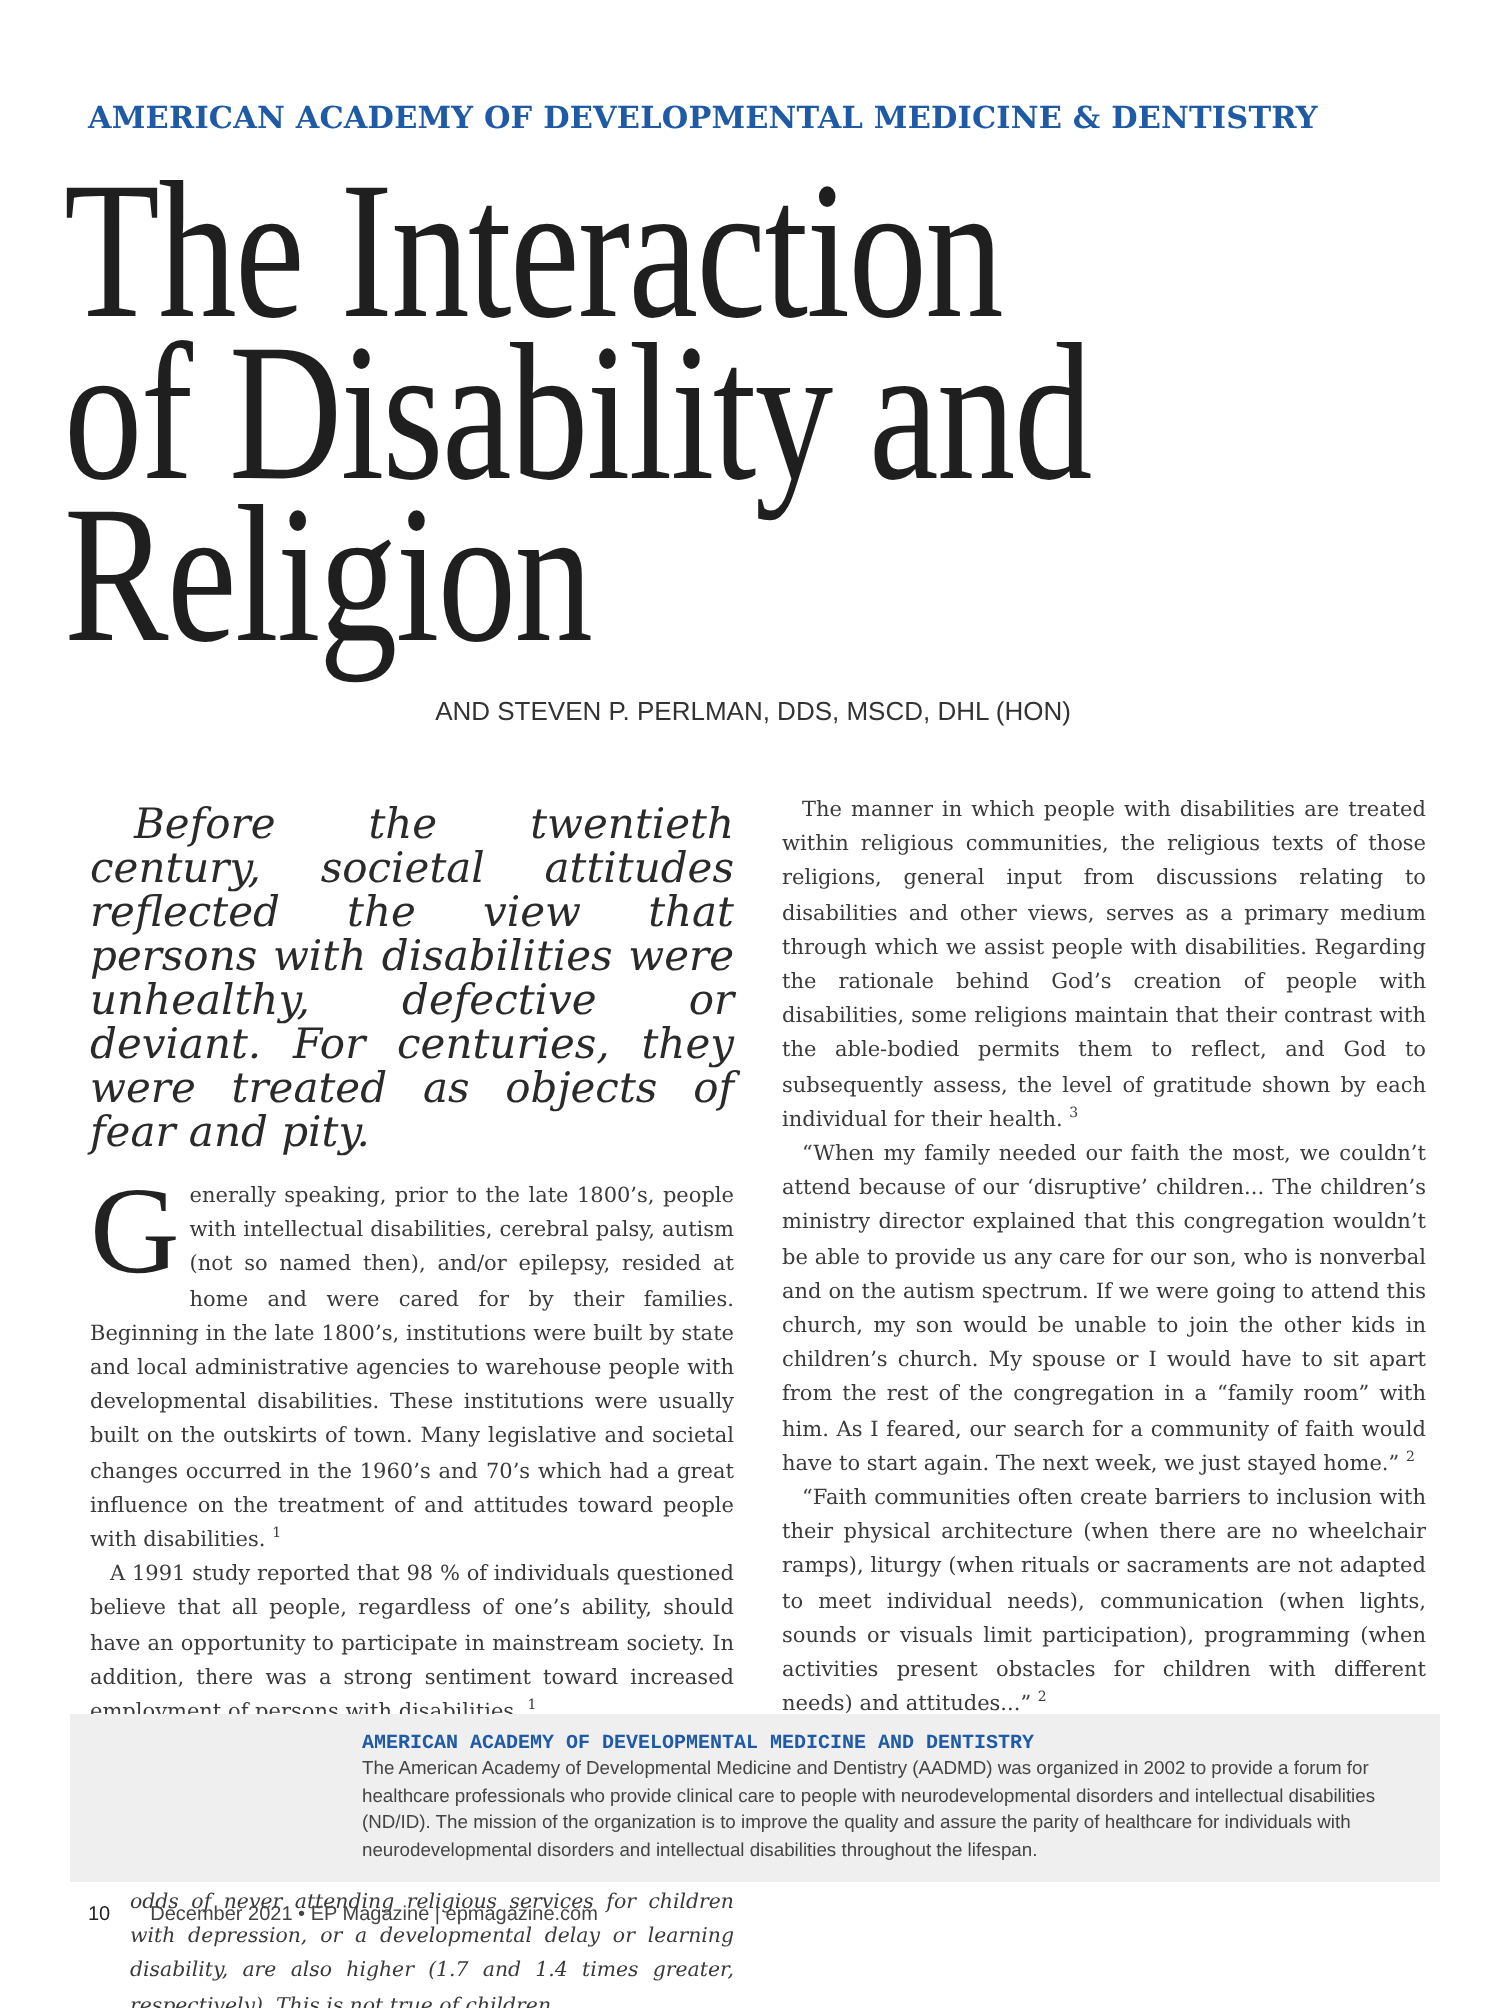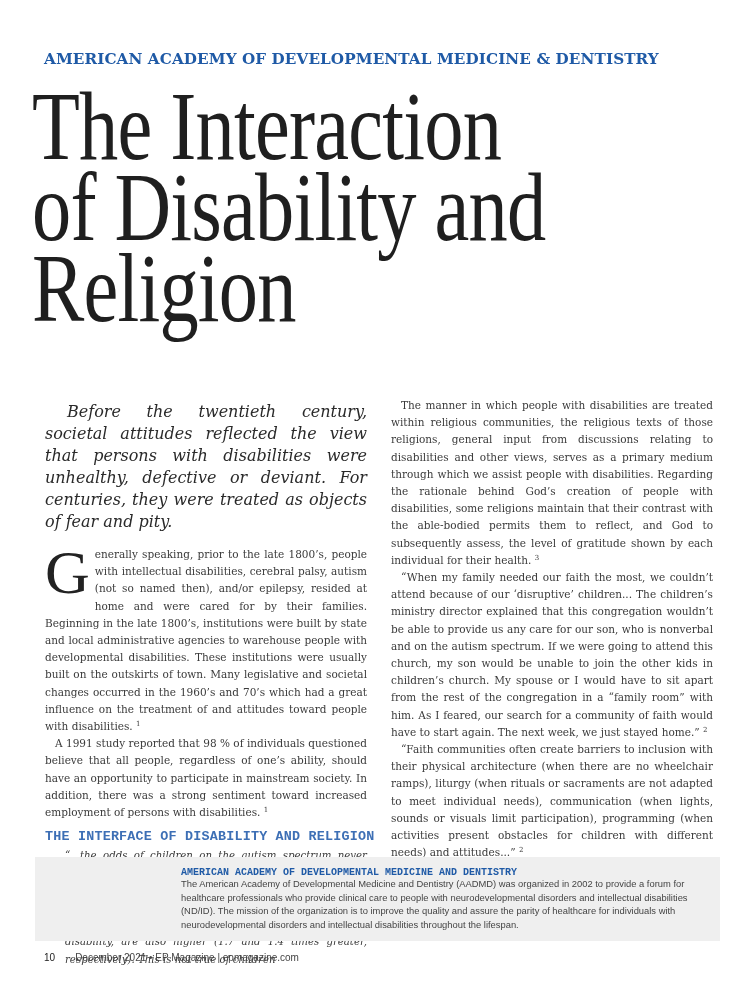--- a/index.html
+++ b/index.html
@@ -27,21 +27,21 @@
     color: #333; letter-spacing: 0;
   }
   .byline div { white-space: nowrap; }
 
   .col { position: absolute; font-family: "DejaVu Serif", serif; font-size: 10.5px; line-height: 17.2px; color: #3a3a3a; text-align: justify; }
   .col-left { left: 45px; top: 401px; width: 322px; }
   .col-right { left: 391px; top: 397px; width: 322px; }
 
   .deck {
     font-family: "DejaVu Serif", serif; font-style: italic;
-    font-size: 16px; line-height: 22px; color: #2a2a2a;
+    font-size: 21px; line-height: 22px; color: #2a2a2a;
     text-indent: 22px; text-align: justify; margin: 0 0 13px 0;
   }
 
   p { margin: 0; }
   .indent { text-indent: 10px; }
   .dropcap-para { position: relative; }
   .dropcap {
     float: left; font-family: "Liberation Serif", serif; font-size: 62px;
     line-height: 48px; margin: 2px 5px 0 0; color: #222; height: 50px;
   }
@@ -82,20 +82,21 @@
 
 <div class="kicker">AMERICAN ACADEMY OF DEVELOPMENTAL MEDICINE &amp; DENTISTRY</div>
 
 <div class="title">
   <div>The Interaction</div>
   <div>of Disability and</div>
   <div>Religion</div>
 </div>
 
 <div class="byline">
+  <div>AND STEVEN P. PERLMAN, DDS, MSCD, DHL (HON)</div>
 </div>
 
 <div class="col col-left">
   <p class="deck">Before the twentieth century, societal attitudes reflected the view that persons with disabilities were unhealthy, defective or deviant. For centuries, they were treated as objects of fear and pity.</p>
   <p class="dropcap-para">
     <span class="dropcap">G</span><span>enerally speaking, prior to the late 1800’s, people with intellectual disabilities, cerebral palsy, autism (not so named then), and/or epilepsy, resided at home and were cared for by their families. Beginning in the late 1800’s, institutions were built by state and local administrative agencies to warehouse people with developmental disabilities. These institutions were usually built on the outskirts of town. Many legislative and societal changes occurred in the 1960’s and 70’s which had a great influence on the treatment of and attitudes toward people with disabilities.</span> <sup>1</sup>
   </p>
   <p class="indent">
     <span>A 1991 study reported that 98 % of individuals questioned believe that all people, regardless of one’s ability, should have an opportunity to participate in mainstream society. In addition, there was a strong sentiment toward increased employment of persons with disabilities.</span> <sup>1</sup>
   </p>

